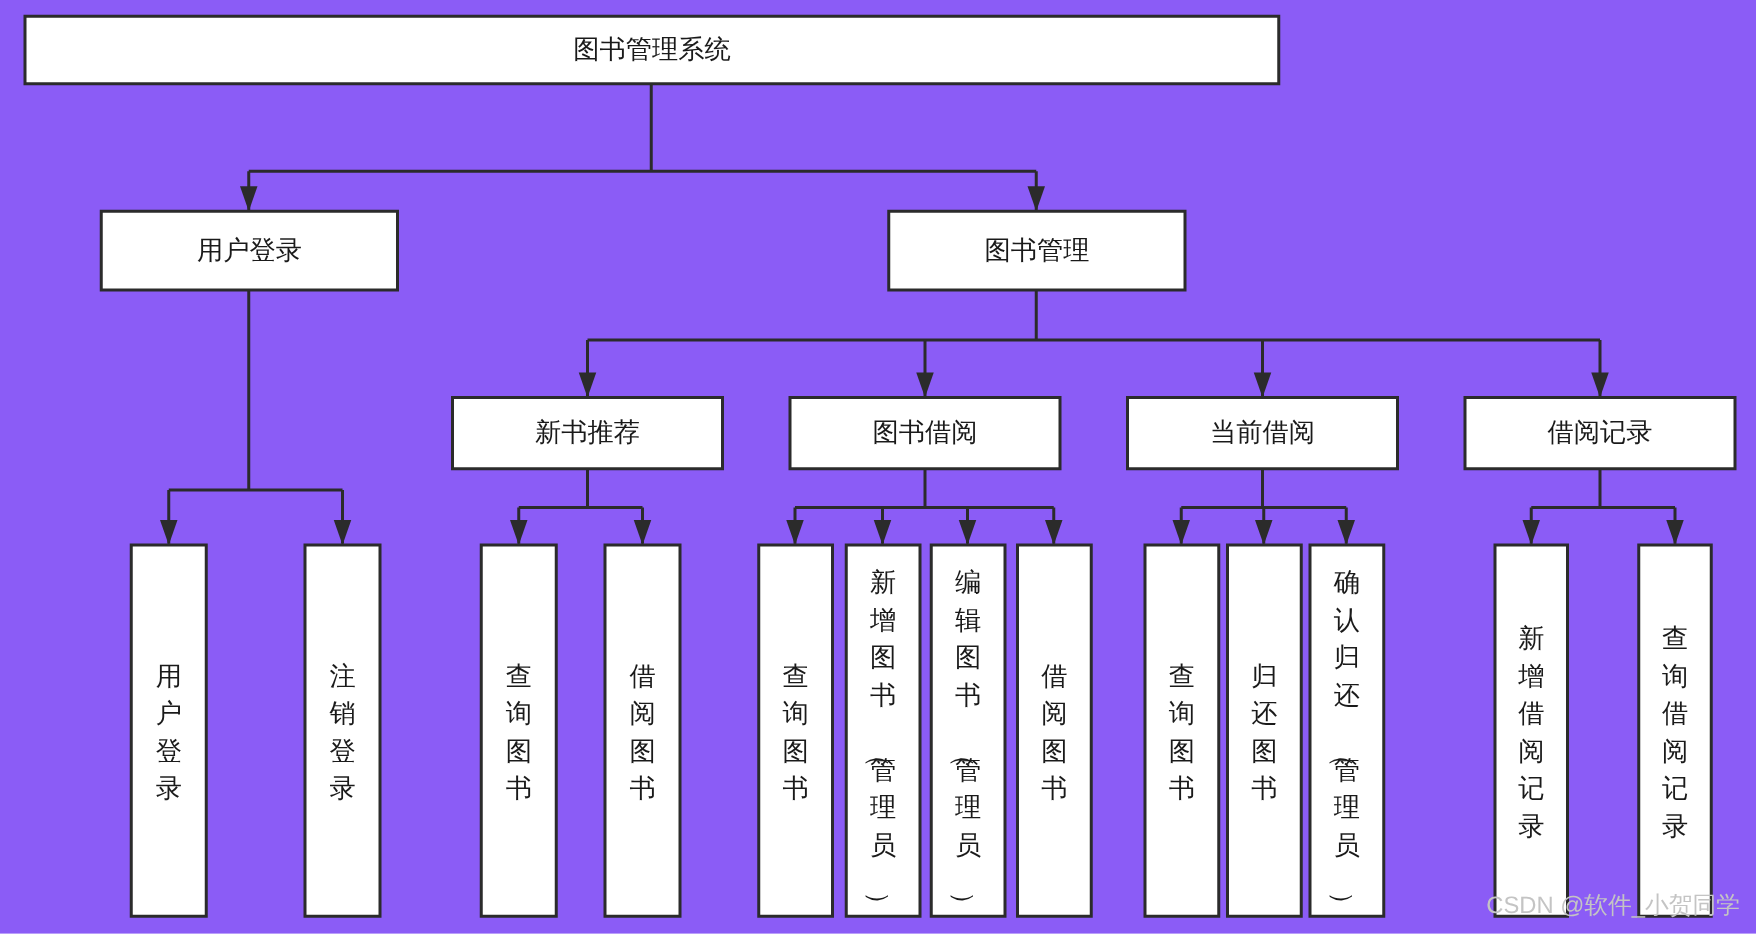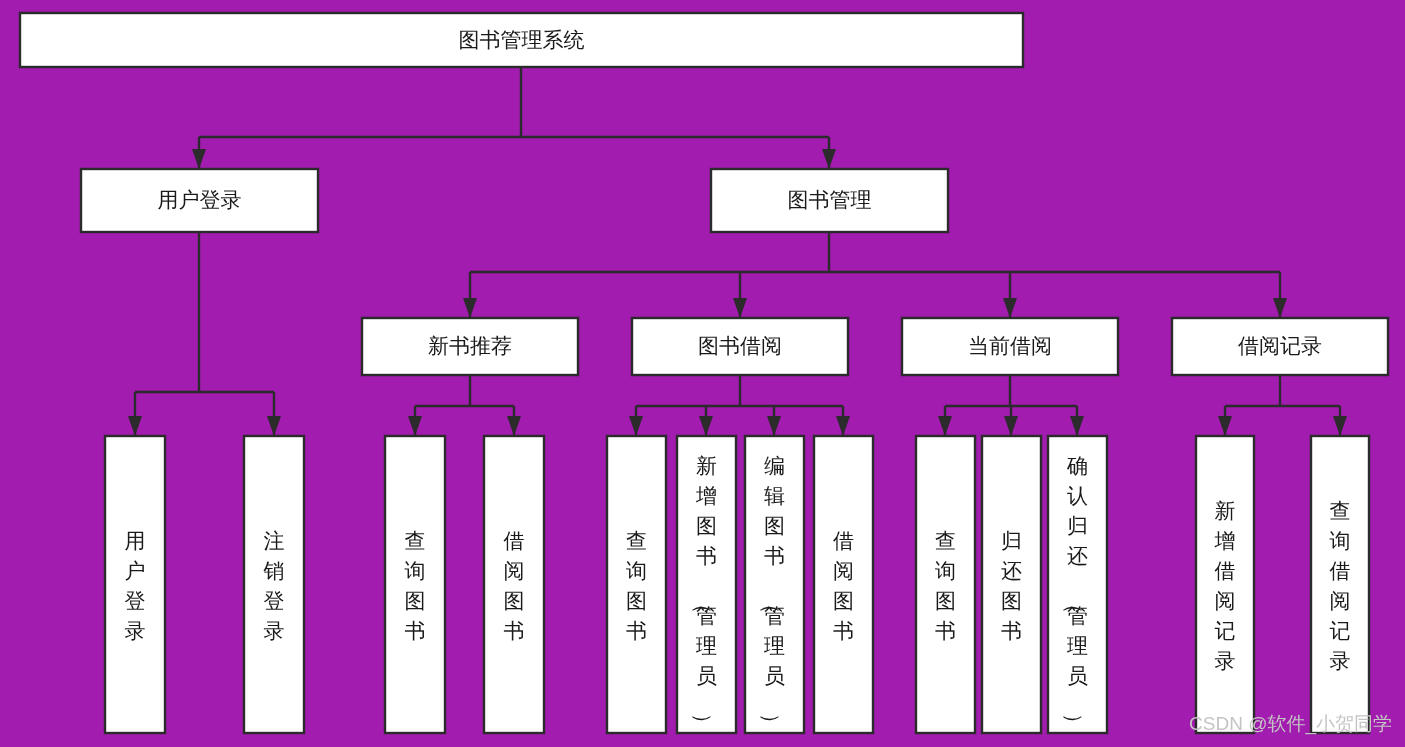--- a/index.html
+++ b/index.html
@@ -11,21 +11,21 @@
   body {
     font-family: "Liberation Sans", "DejaVu Sans", sans-serif;
     width: 1405px;
     height: 747px;
     overflow: hidden;
   }
   #diagram-root {
     position: relative;
     width: 1405px;
     height: 747px;
-    background: #a21caf;
+    background: #8b5cf6;
   }
   svg#tree-svg {
     position: absolute;
     left: 0;
     top: 0;
     width: 1405px;
     height: 747px;
     display: block;
   }
   .node-box {

